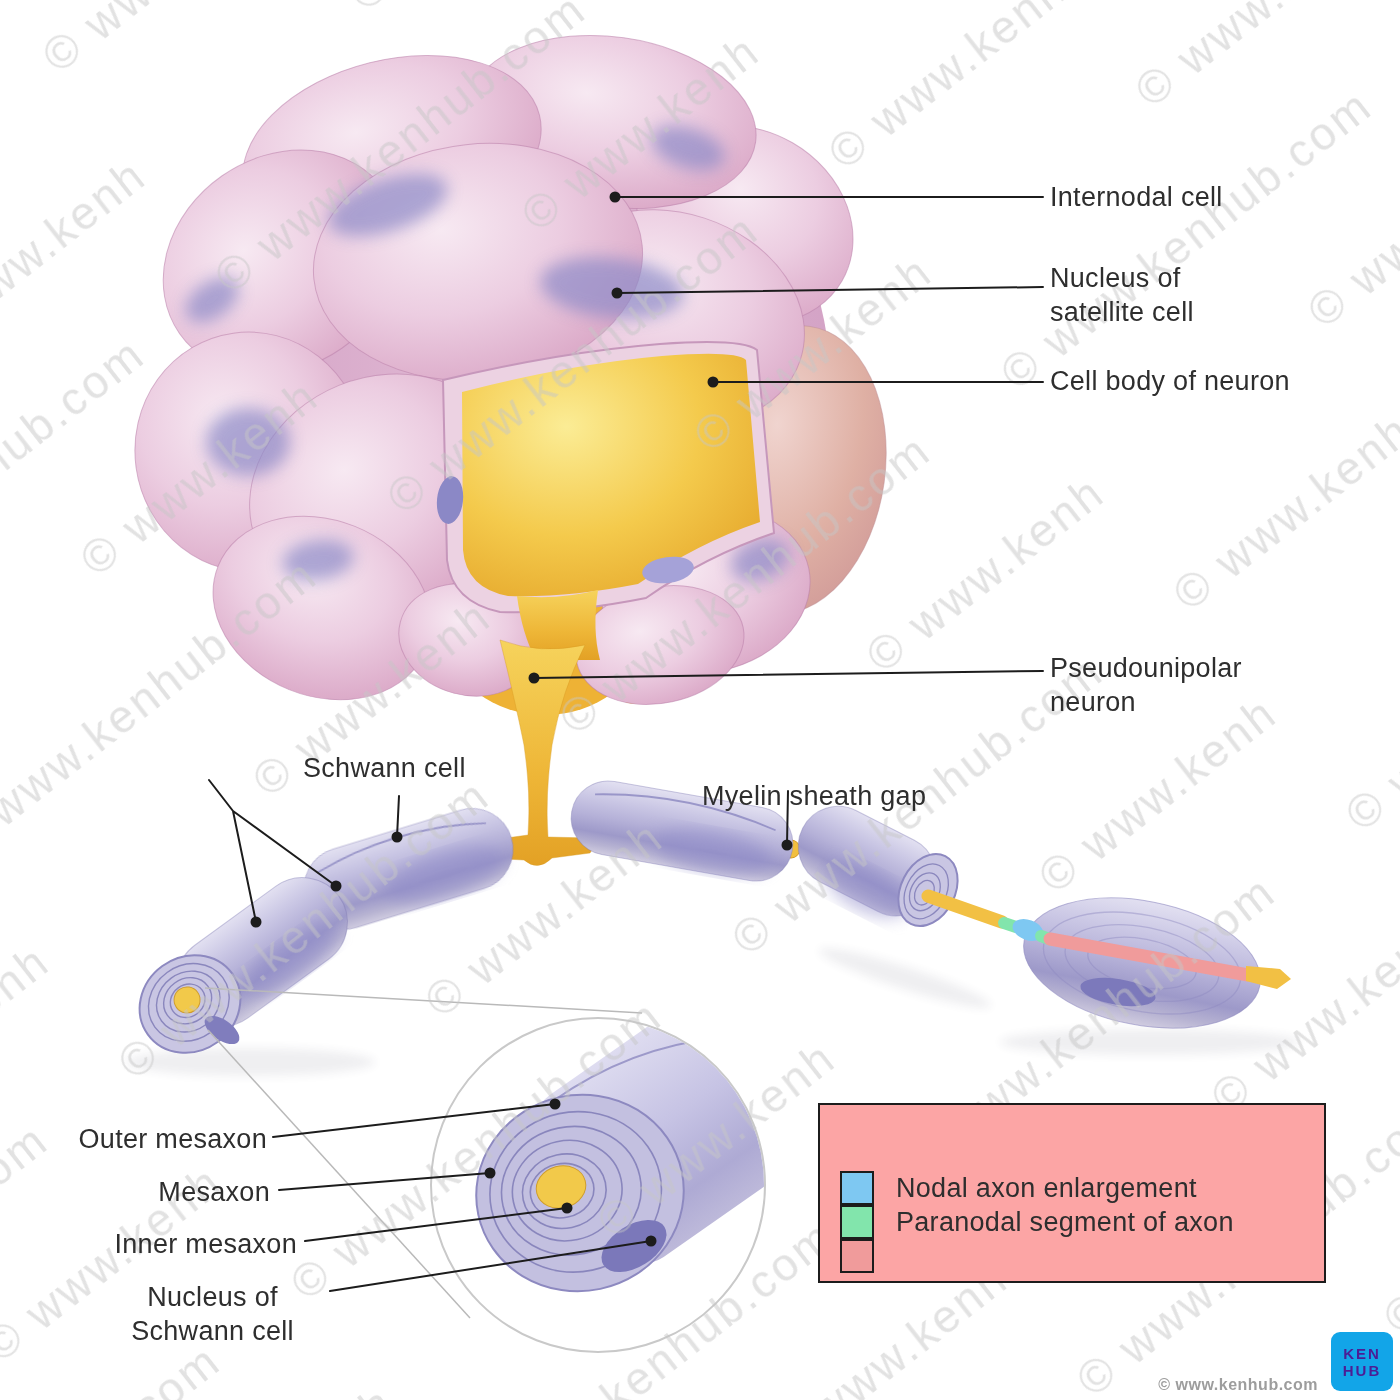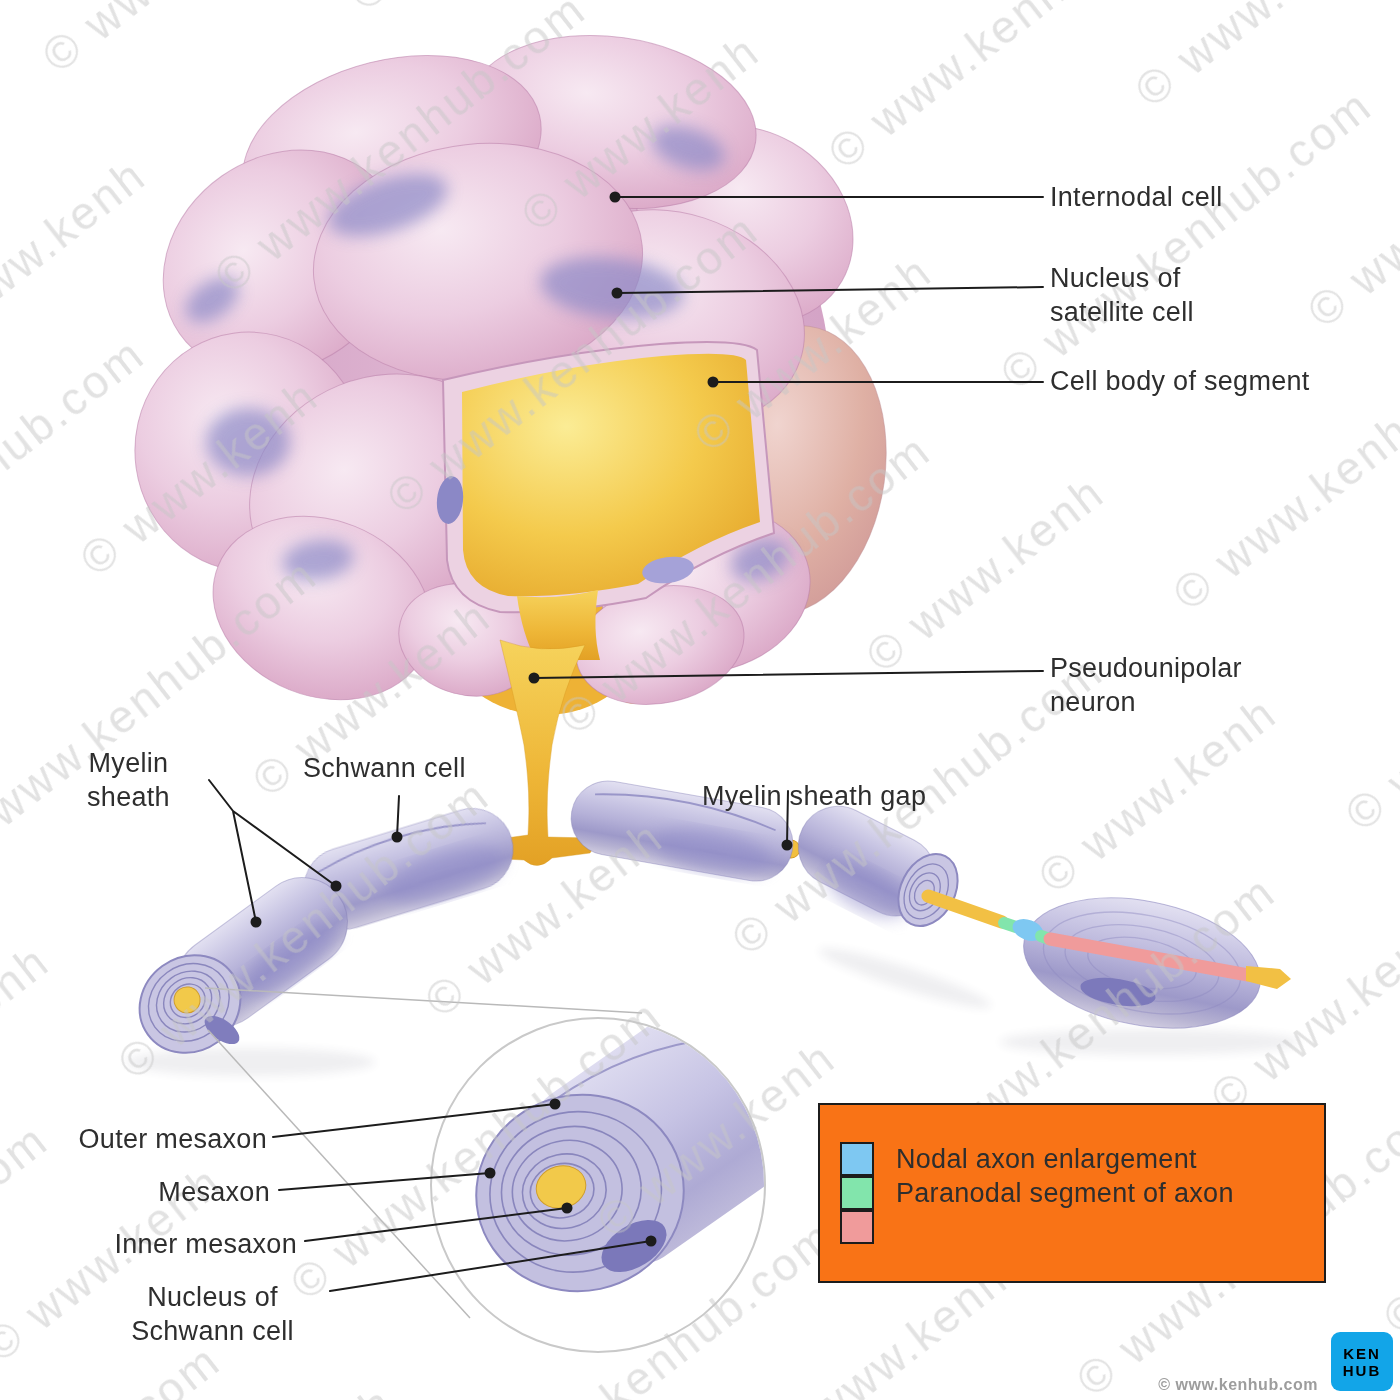--- a/index.html
+++ b/index.html
@@ -1,28 +1,28 @@
 <!DOCTYPE html>
 <html><head>
 <meta charset="utf-8">
 <style>
   html,body{margin:0;padding:0;background:#fff;}
   .stage{position:relative;width:1400px;height:1400px;background:#ffffff;overflow:hidden;
          font-family:"Liberation Sans",sans-serif;}
   .stage svg{position:absolute;left:0;top:0;}
   .label{position:absolute;font-size:27px;line-height:34px;color:#2e2e2e;letter-spacing:.3px;}
   .nowrap{white-space:nowrap;}
-  .legend{position:absolute;left:818px;top:1103px;width:508px;height:180px;background:#f97316;
+  .legend{position:absolute;left:818px;top:1103px;width:508px;height:180px;background:#fca5a5;
           border:2px solid #1c1c1c;box-sizing:border-box;display:flex;flex-direction:column;
-          justify-content:center;padding:8px 0 8px 20px;}
+          justify-content:flex-end;padding:8px 0 8px 20px;}
   .legend-row{display:flex;align-items:center;gap:22px;}
   .swatch{width:30px;height:30px;border:2px solid #1c1c1c;flex:0 0 auto;}
   .legend-label{font-size:27px;color:#2e2e2e;letter-spacing:.3px;white-space:nowrap;}
   .logo{position:absolute;left:1331px;top:1332px;width:62px;height:59px;border-radius:9px;
-        color:#000000;font-weight:bold;font-size:15px;letter-spacing:2px;line-height:17px;
+        color:#4c1d95;font-weight:bold;font-size:15px;letter-spacing:2px;line-height:17px;
         display:flex;flex-direction:column;align-items:center;justify-content:center;}
   .copyright{position:absolute;left:1020px;top:1376px;width:298px;text-align:right;
              font-size:16px;font-weight:bold;color:#9d9d9d;letter-spacing:.5px;}
   .wm{font-family:"Liberation Sans",sans-serif;font-size:46px;letter-spacing:3px;fill:#c6c6c6;}
 </style>
 </head>
 <body>
 
 <div class="stage">
 
@@ -244,23 +244,22 @@
         <circle cx="787" cy="845" r="5.5"></circle>
     <circle cx="555" cy="1104" r="5.5"></circle>
         <circle cx="490" cy="1173" r="5.5"></circle>
     <circle cx="567" cy="1208" r="5.5"></circle>
         <circle cx="651" cy="1241" r="5.5"></circle>
   </g>
 </svg>
 
 <div class="label nowrap" style="left:1050px;top:180px;">Internodal cell</div>
 <div class="label" style="left:1050px;top:261px;width:200px;">Nucleus of satellite cell</div>
-<div class="label nowrap" style="left:1050px;top:364px;">Cell body of segment</div>
+<div class="label nowrap" style="left:1050px;top:364px;">Cell body of neuron</div>
 <div class="label" style="left:1050px;top:651px;width:240px;">Pseudounipolar neuron</div>
-<div class="label" style="left:56px;top:746px;width:145px;text-align:center;">Myelin sheath</div>
 <div class="label nowrap" style="left:303px;top:751px;">Schwann cell</div>
 <div class="label nowrap" style="left:702px;top:779px;">Myelin sheath gap</div>
 <div class="label" style="left:30px;top:1122px;width:237px;text-align:right;">Outer mesaxon</div>
 <div class="label" style="left:30px;top:1175px;width:240px;text-align:right;">Mesaxon</div>
 <div class="label" style="left:30px;top:1227px;width:267px;text-align:right;">Inner mesaxon</div>
 <div class="label" style="left:100px;top:1280px;width:225px;text-align:center;">Nucleus of Schwann cell</div>
 
 <div class="legend">
   <div class="legend-row">
     <div class="swatch" style="background-color: rgb(126, 200, 242);"></div>

